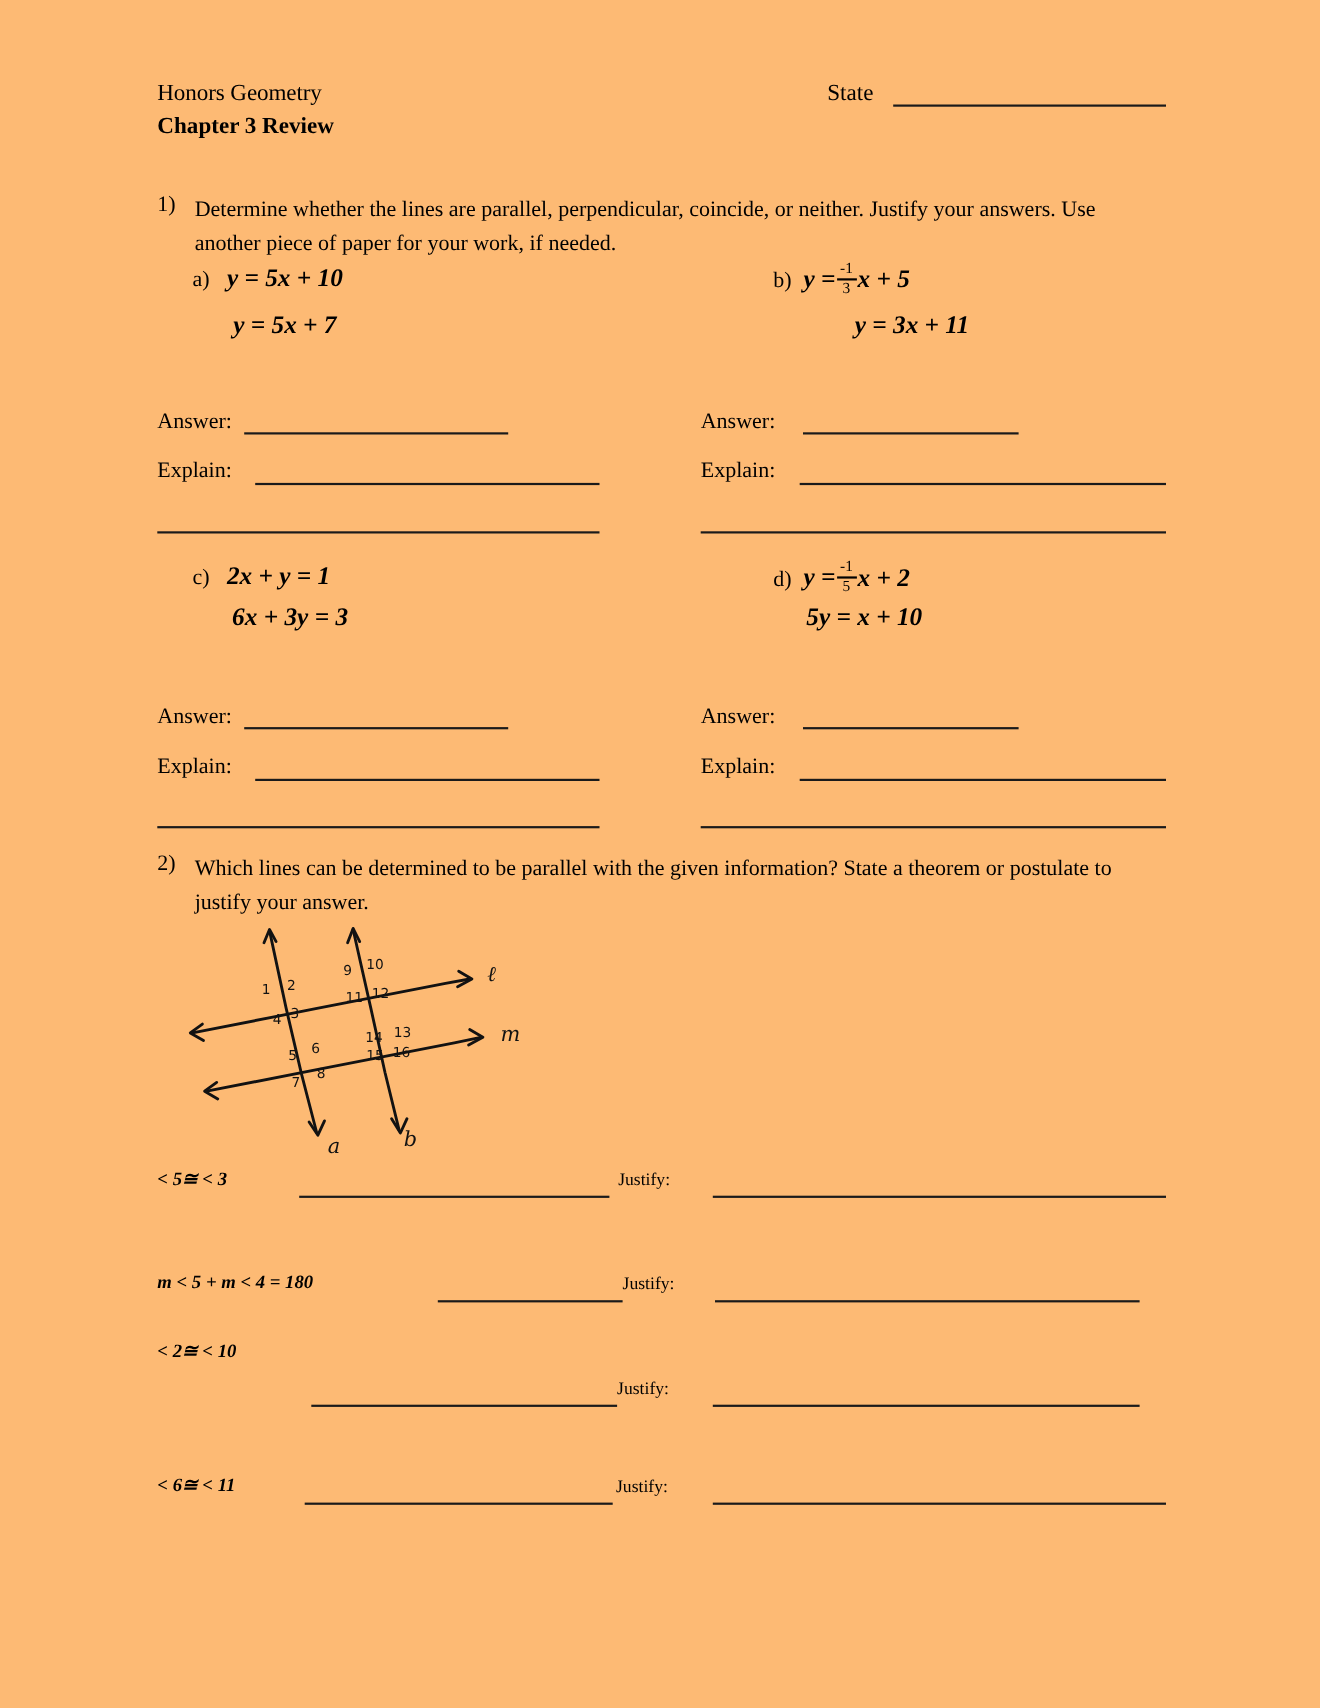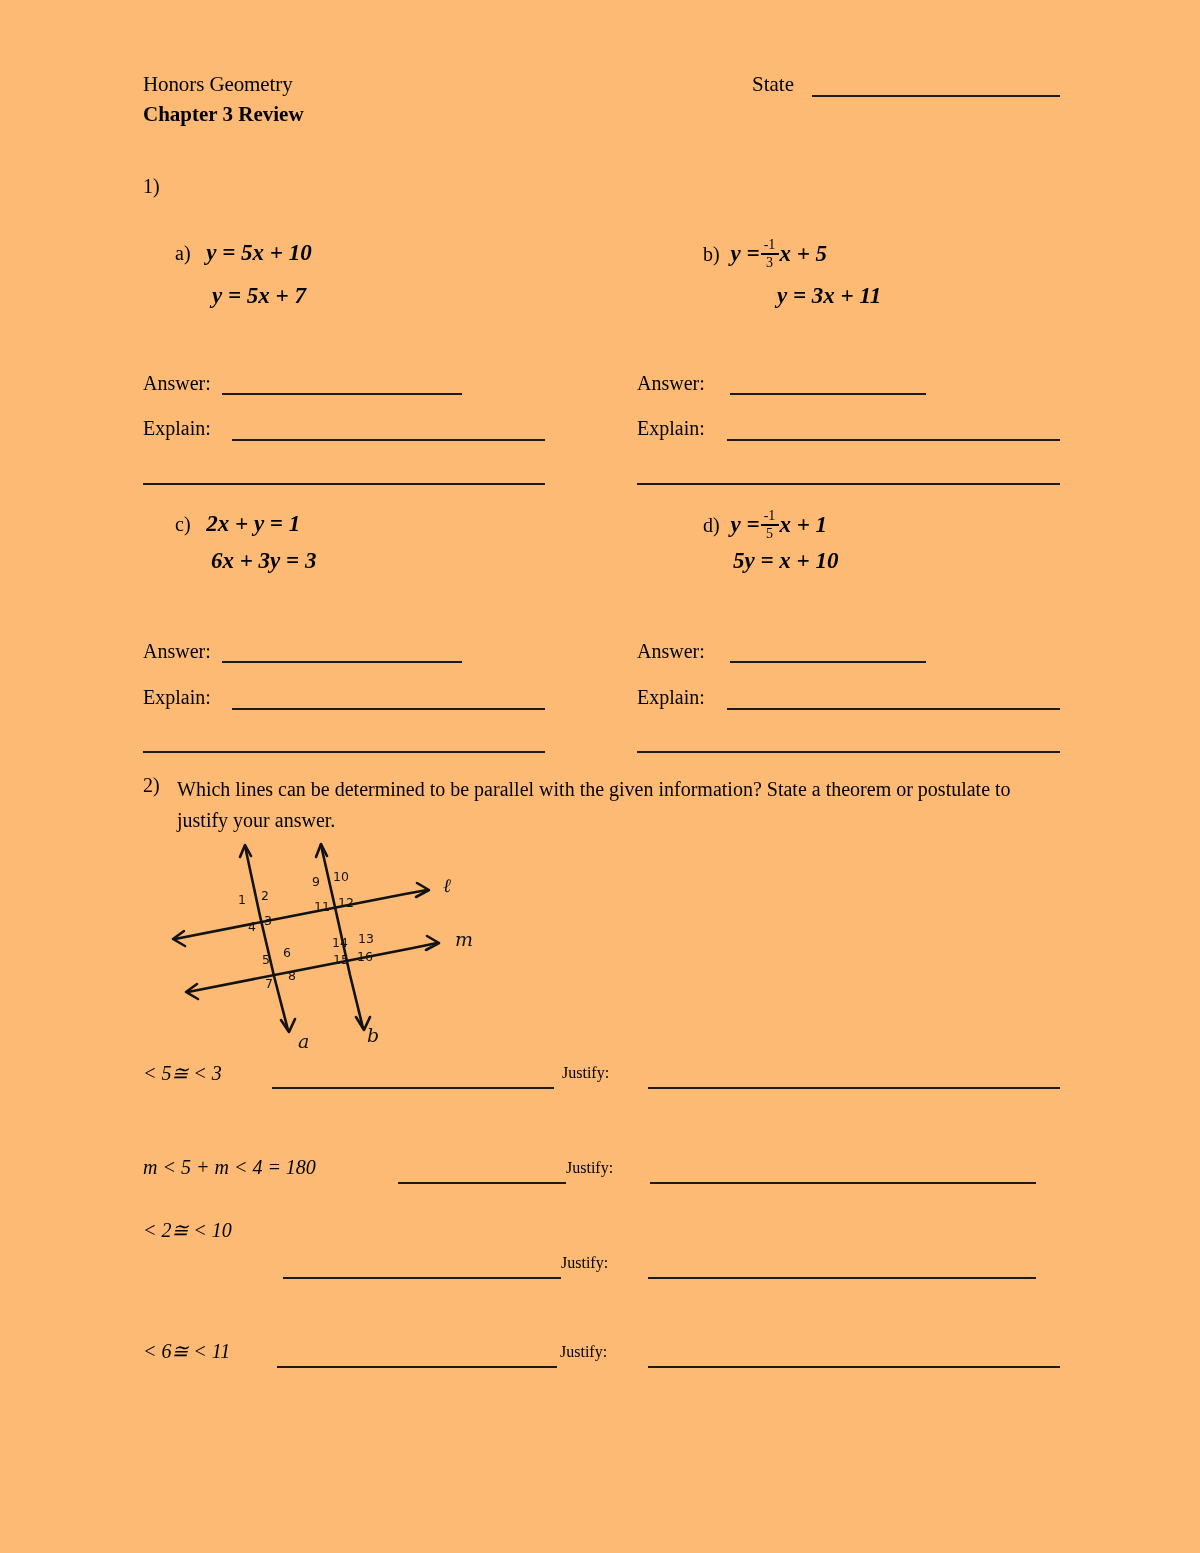--- a/index.html
+++ b/index.html
@@ -103,22 +103,22 @@
   }
 
   
   .ae-label {
     font-size: 20px;
     white-space: nowrap;
   }
 
   
   .ang-stmt {
-    font-size: 20px;
-    font-weight: normal;
+    font-size: 17px;
+    font-weight: bold;
     font-style: italic;
     white-space: nowrap;
   }
   .justify-label {
     font-size: 16px;
     font-weight: normal;
     font-style: normal;
     white-space: nowrap;
   }
 
@@ -133,20 +133,21 @@
 <body>
 
 <div class="page">
 
   <div class="abs hdr-course">Honors Geometry</div>
   <div class="abs hdr-title">Chapter 3 Review</div>
   <div class="abs hdr-name-label">State</div>
   <div class="rule" style="left:812px; top:95px; width:248px;"></div>
 
   <div class="abs q-num" style="left:143px; top:175px;">1)</div>
+  <div class="abs q-text" style="left:177px; top:175px; width:850px;">Determine whether the lines are parallel, perpendicular, coincide, or neither.  Justify your answers.  Use another piece of paper for your work, if needed.</div>
 
   <div class="abs eq" style="left:175px; top:240px;">
     <span class="lbl">a)</span>
     <span style="margin-left:10px;">y = 5x + 10</span>
   </div>
   <div class="abs eq" style="left:212px; top:283px;">y = 5x + 7</div>
 
   <div class="abs eq" style="left:703px; top:240px;">
     <span class="lbl">b)</span>
     <span style="margin-left:5px;">y =</span><span class="frac">
@@ -176,21 +177,21 @@
     <span style="margin-left:10px;">2x + y = 1</span>
   </div>
   <div class="abs eq" style="left:211px; top:548px;">6x + 3y = 3</div>
 
   <div class="abs eq" style="left:703px; top:511px;">
     <span class="lbl">d)</span>
     <span style="margin-left:5px;">y =</span><span class="frac">
         <span class="fnum">-1</span>
         <span class="fbar"></span>
         <span class="fden">5</span>
-      </span><span>x + 1</span>
+      </span><span>x + 2</span>
   </div>
   <div class="abs eq" style="left:733px; top:548px;">5y = x + 10</div>
 
   <div class="abs ae-label" style="left:143px; top:640px;">Answer:</div>
   <div class="rule" style="left:222px; top:661px; width:240px;"></div>
 
   <div class="abs ae-label" style="left:637px; top:640px;">Answer:</div>
   <div class="rule" style="left:730px; top:661px; width:196px;"></div>
 
   <div class="abs ae-label" style="left:143px; top:686px;">Explain:</div>

